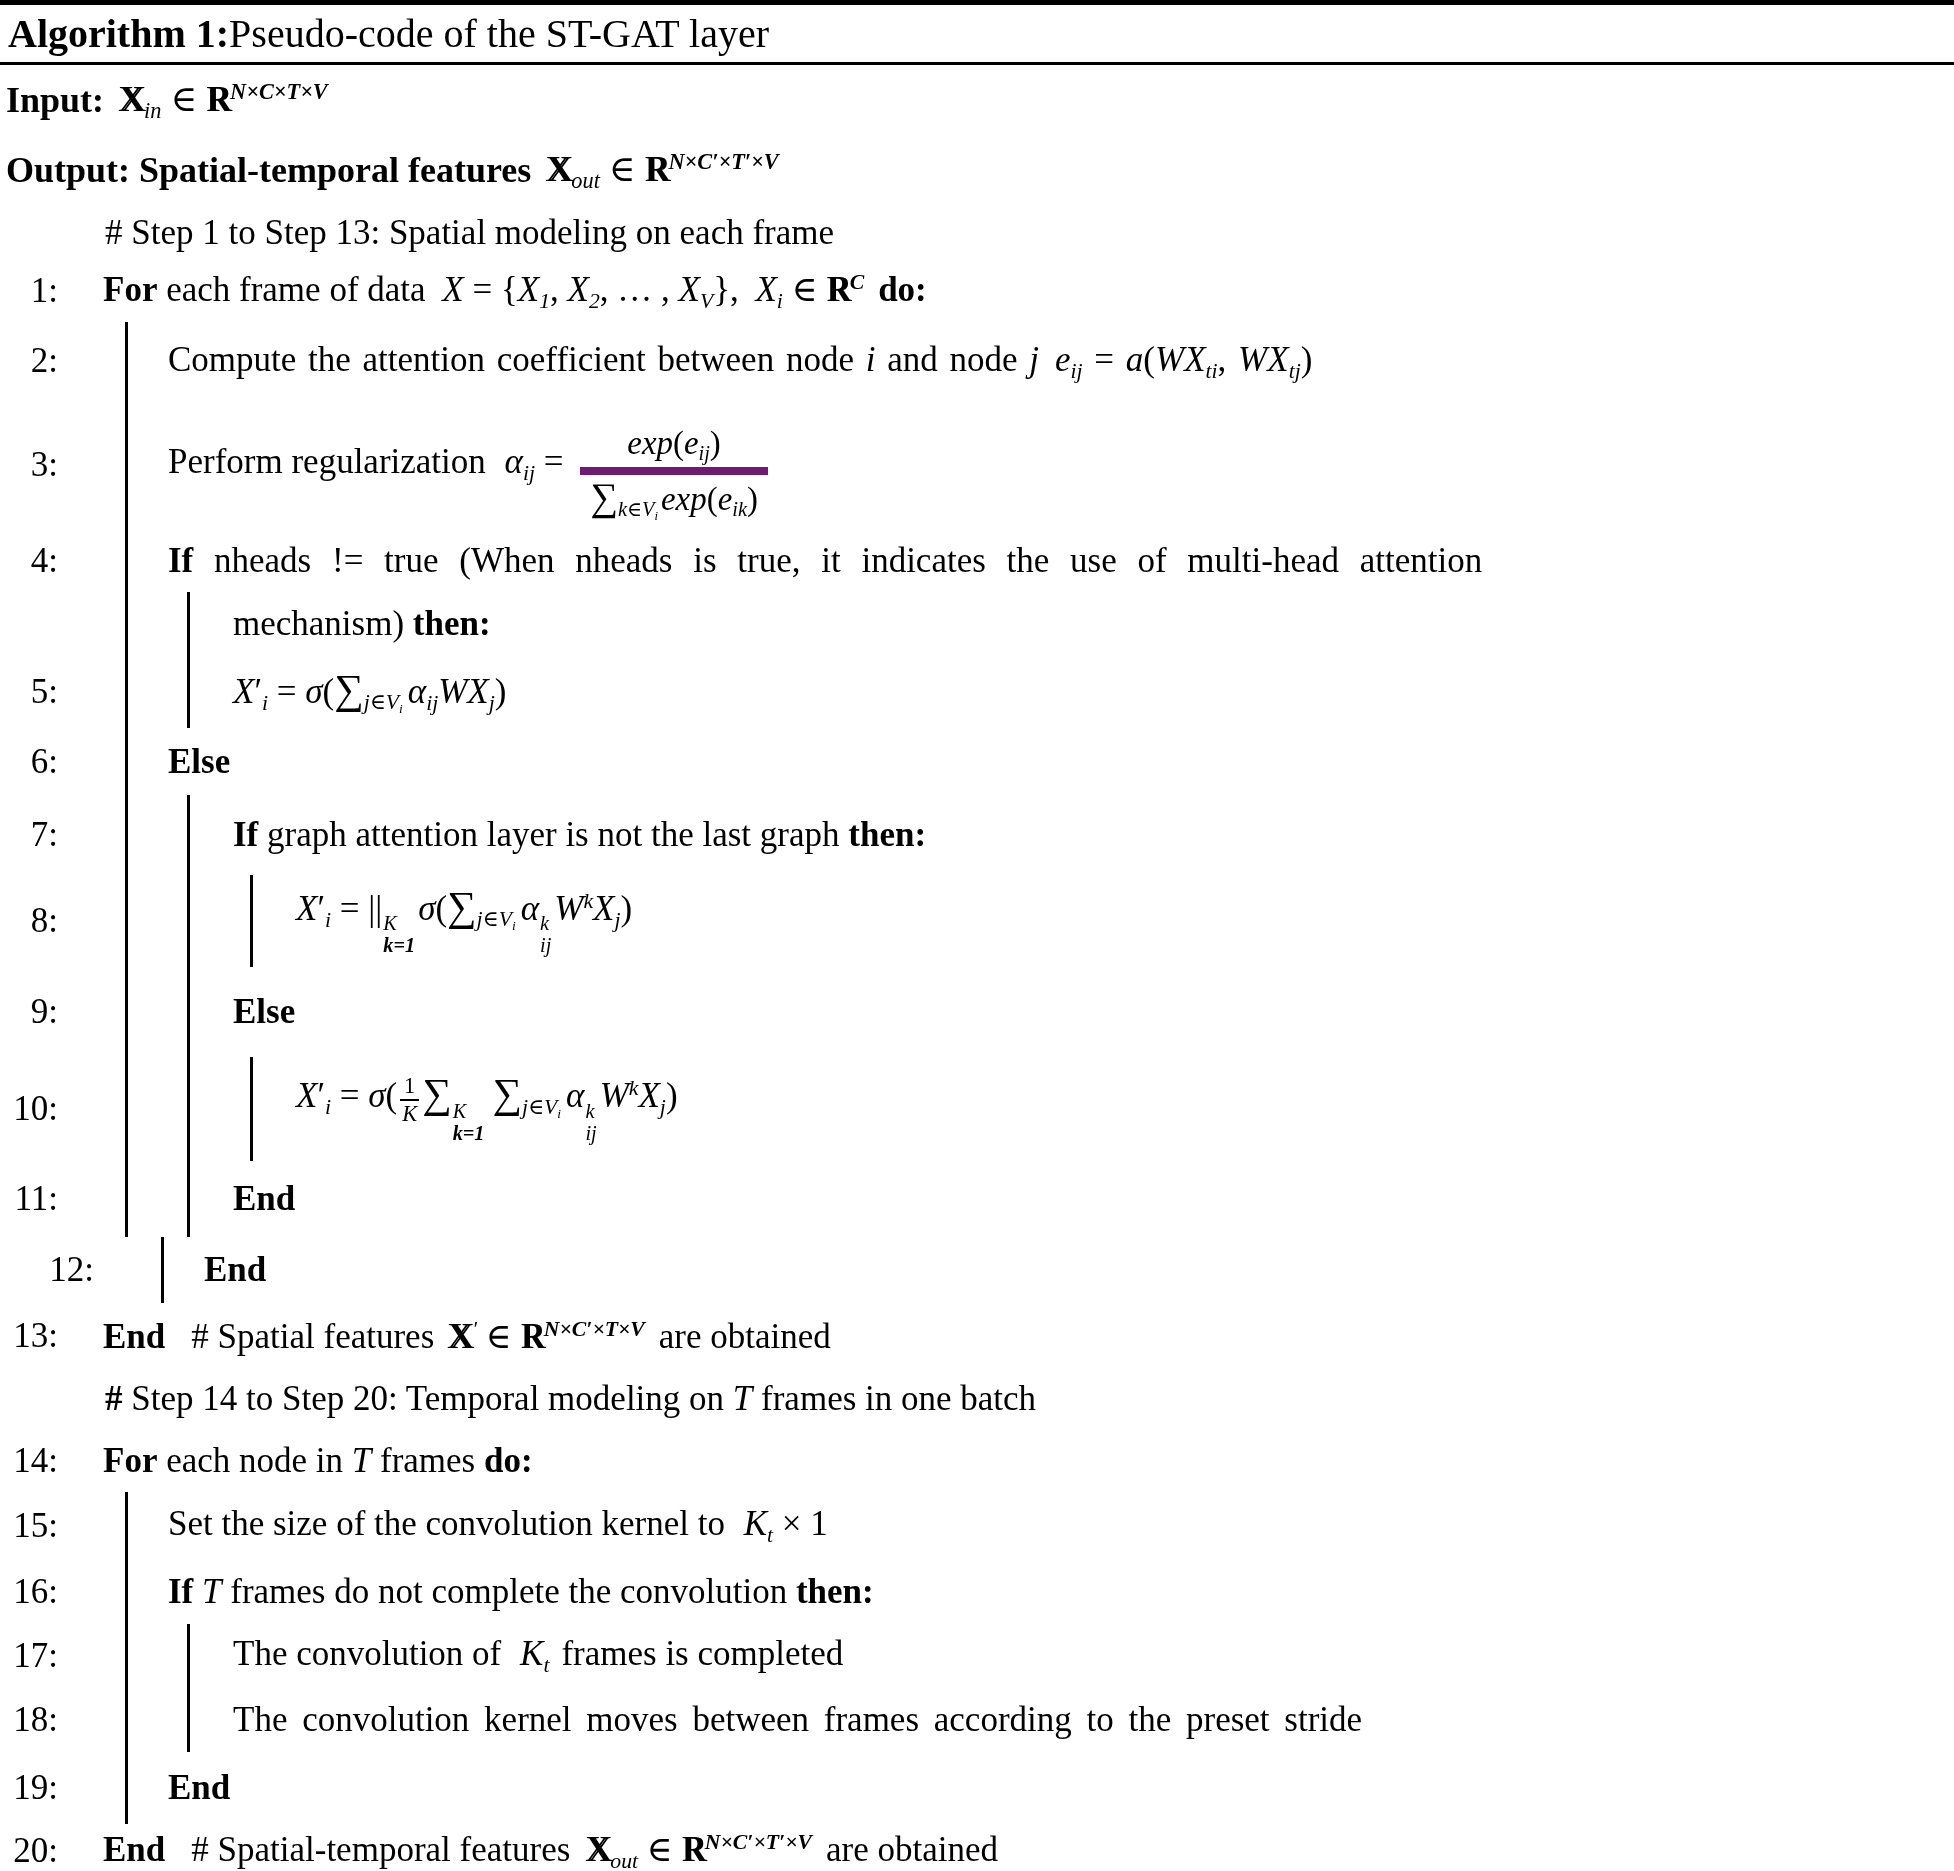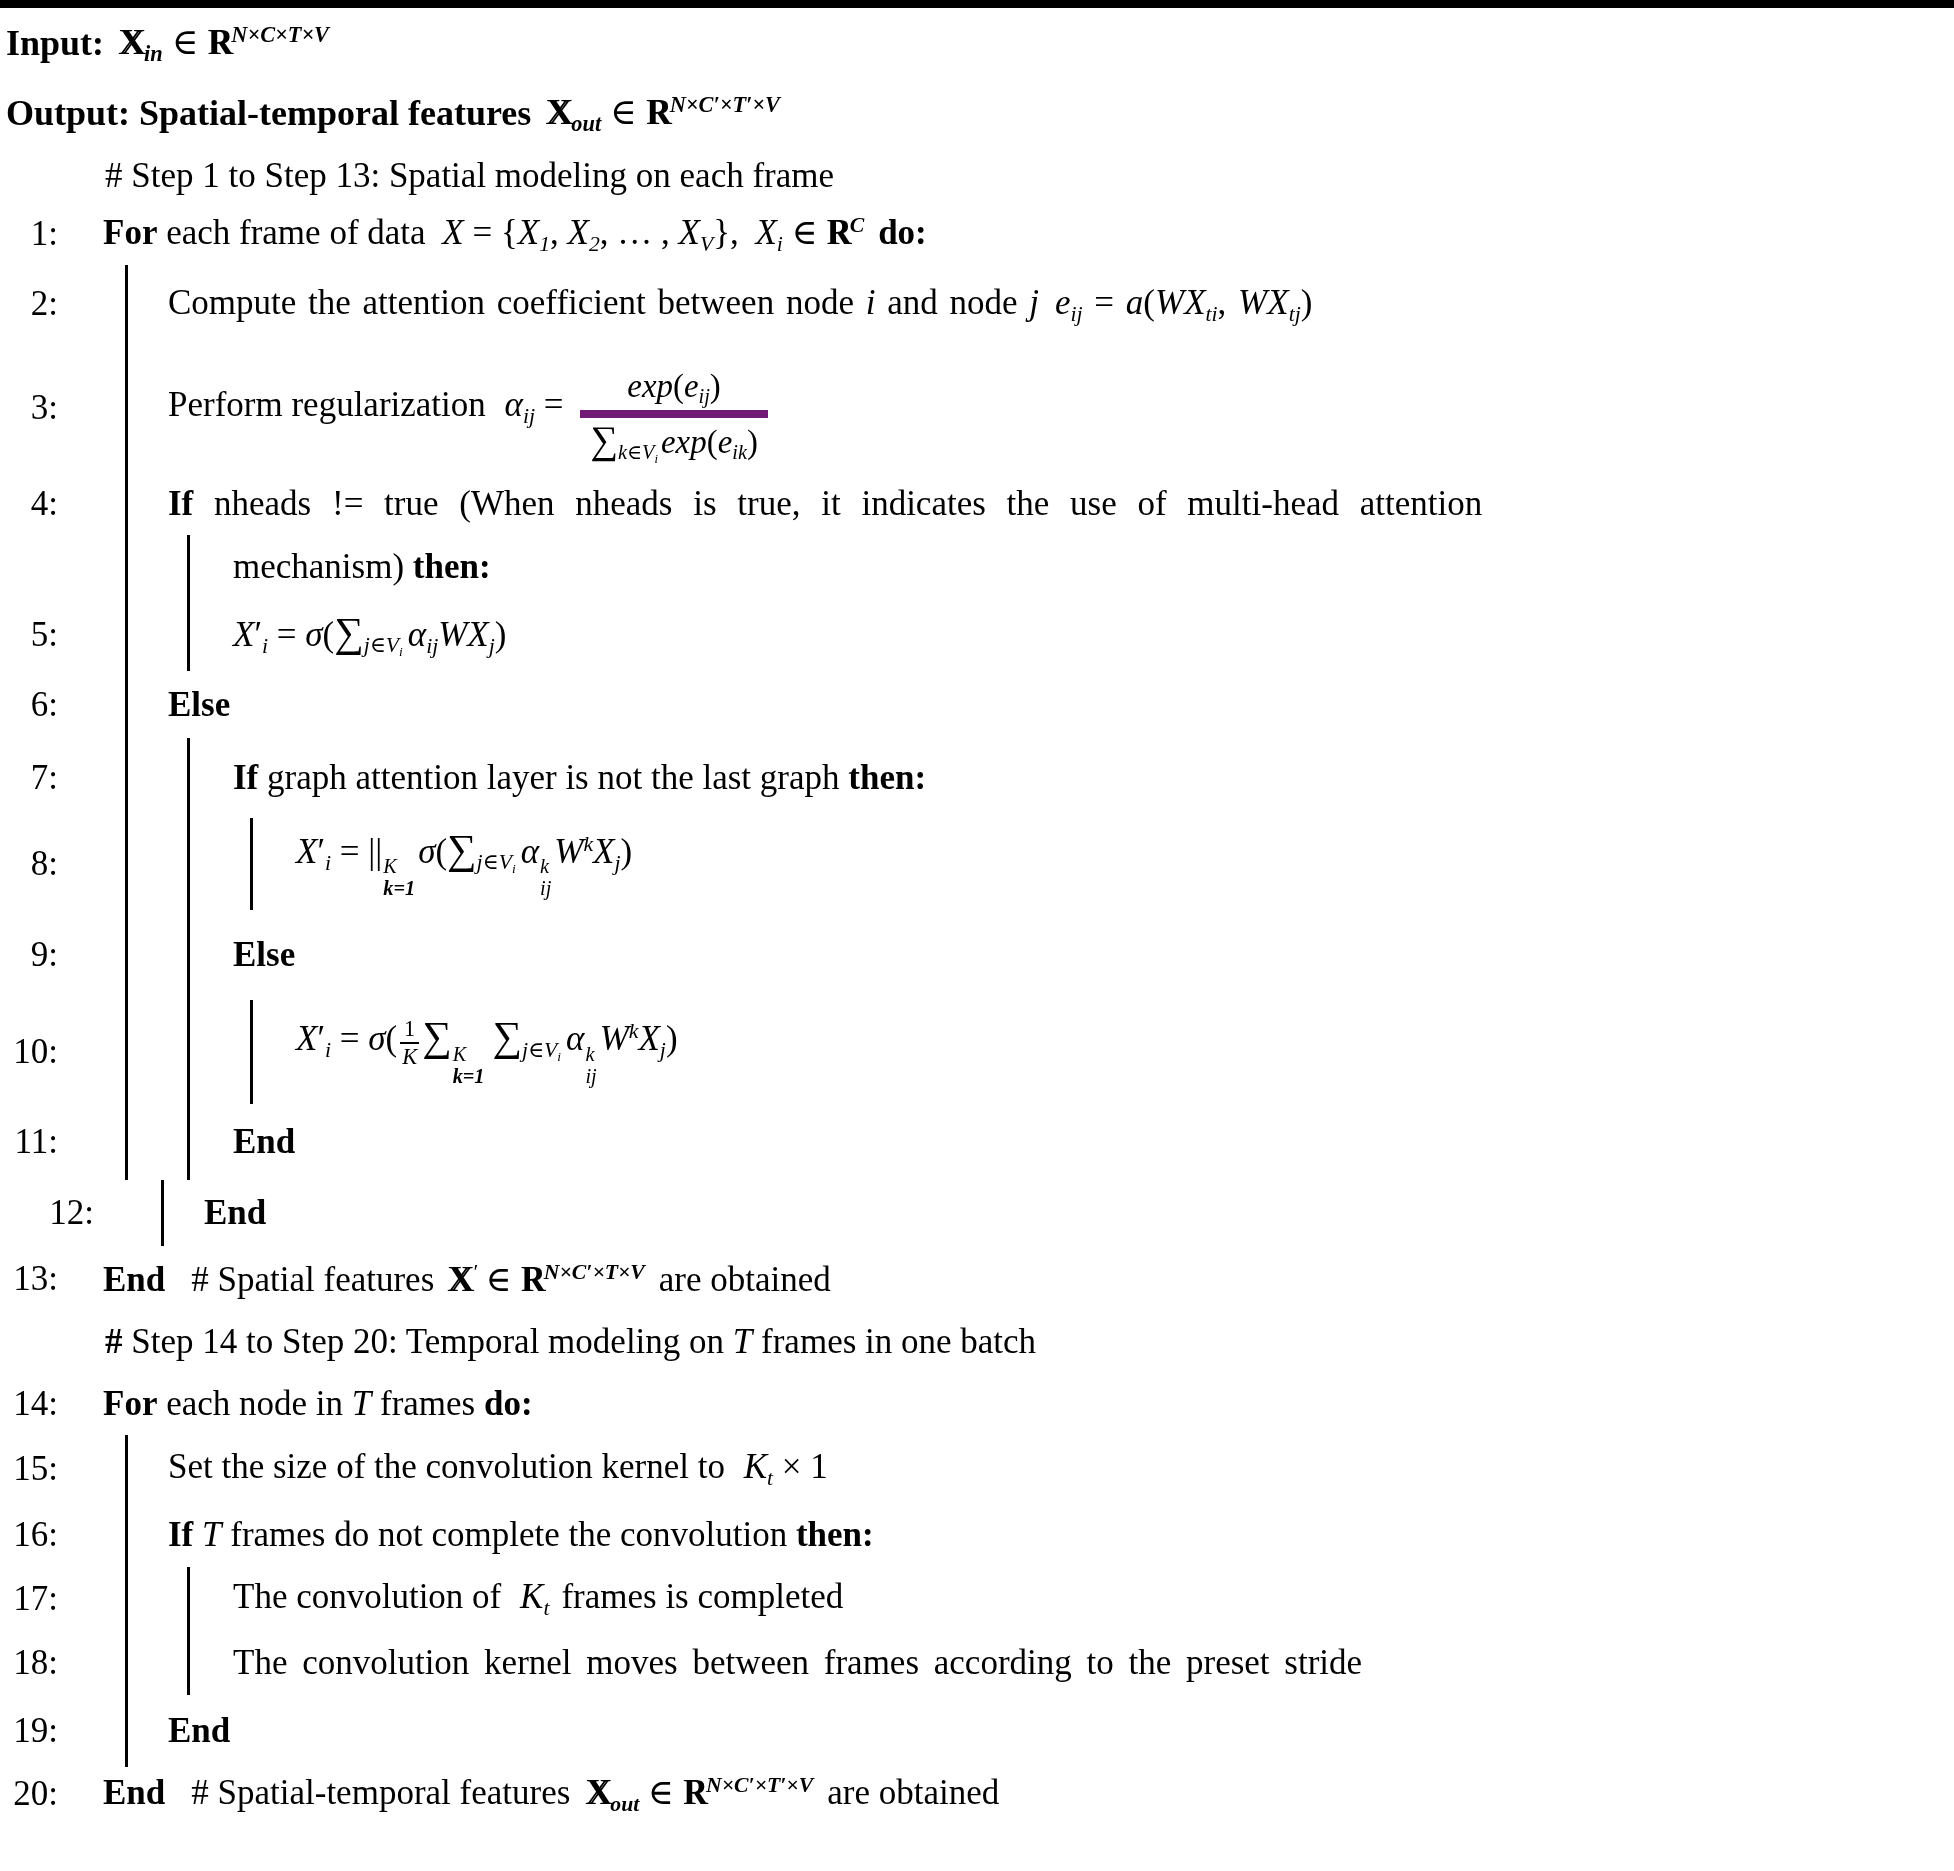--- a/index.html
+++ b/index.html
@@ -32,39 +32,43 @@
   .bar.p1{left:67px;}
   .bar.p2{left:129px;}
   .bar.p3{left:192px;}
   
   .mr{font-style:normal;}
   .mb{font-weight:bold;}
   .mi{font-style:italic;}
   .mbi{font-style:italic;font-weight:bold;}
   .msub{font-size:62%;font-style:italic;vertical-align:-0.3em;line-height:1;}
   .msup{font-size:62%;font-style:italic;vertical-align:0.55em;line-height:1;}
-  .mbsub{font-size:62%;font-style:italic;font-weight:bold;vertical-align:-0.3em;line-height:1;}
+  .mbsub{font-size:62%;font-style:italic;font-weight:normal;vertical-align:-0.3em;line-height:1;}
   .mbsup{font-size:62%;font-style:italic;font-weight:bold;vertical-align:0.55em;line-height:1;}
   .mbig{font-size:118%;line-height:1;}
   .bb{position:relative;display:inline-block;font-style:normal;}
   .bb::after{content:attr(data-c);position:absolute;left:2.4px;top:0;}
   .frac{display:inline-flex;flex-direction:column;align-items:center;vertical-align:middle;margin:0 8px;font-size:94%;line-height:1.25;}
   .fnum{padding:0 10px 3px;margin-top:15px;}
   .fden{border-top:8px solid #701a75;padding:3px 10px 0;}
   .sfrac{display:inline-flex;flex-direction:column;align-items:center;vertical-align:middle;font-size:64%;line-height:1.12;margin:0 3px;}
   .sfnum{padding:0 2px;}
   .sfden{border-top:2px solid #000;padding:0 2px;}
   .ss{display:inline-flex;flex-direction:column;align-items:flex-start;font-size:58%;line-height:1.08;vertical-align:-0.5em;margin:0 3px 0 1px;}
   .spacer{display:inline-block;}
 </style>
 </head>
 <body>
 
 <div class="algo-box">
   <div class="rule-top"></div>
+  <div class="title-row">
+    <span class="title-bold">Algorithm 1:</span>
+      <span> Pseudo-code of the ST-GAT layer</span>
+  </div>
   <div class="rule-title"></div>
 
   <div class="hdr-row">
     <span class="hdr-label">Input:</span>
     <span class="hdr-math"><span class="bb" data-c="X">X</span><span class="mbsub"><span class="mi">in</span></span><span class="mr"> ∈ </span><span class="bb" data-c="R">R</span><span class="mbsup"><span class="mi">N×C×T×V</span></span></span>
   </div>
   <div class="hdr-row">
     <span class="hdr-label">Output: Spatial-temporal features</span>
     <span class="hdr-math"><span class="bb" data-c="X">X</span><span class="mbsub"><span class="mi">out</span></span><span class="mr"> ∈ </span><span class="bb" data-c="R">R</span><span class="mbsup"><span class="mi">N×C′×T′×V</span></span></span>
   </div>

